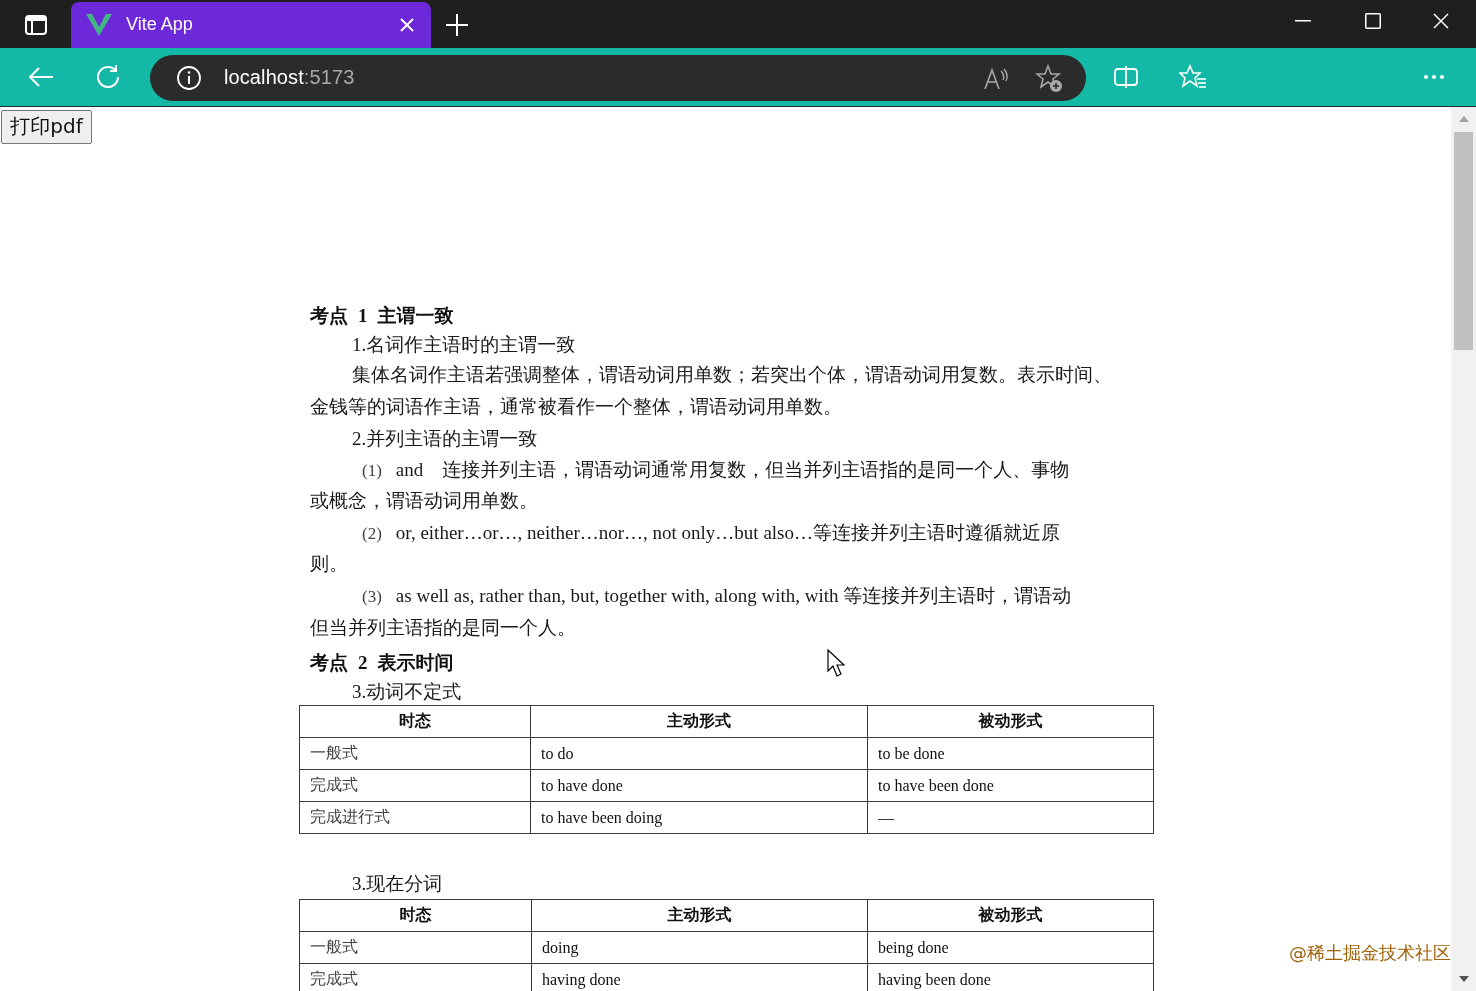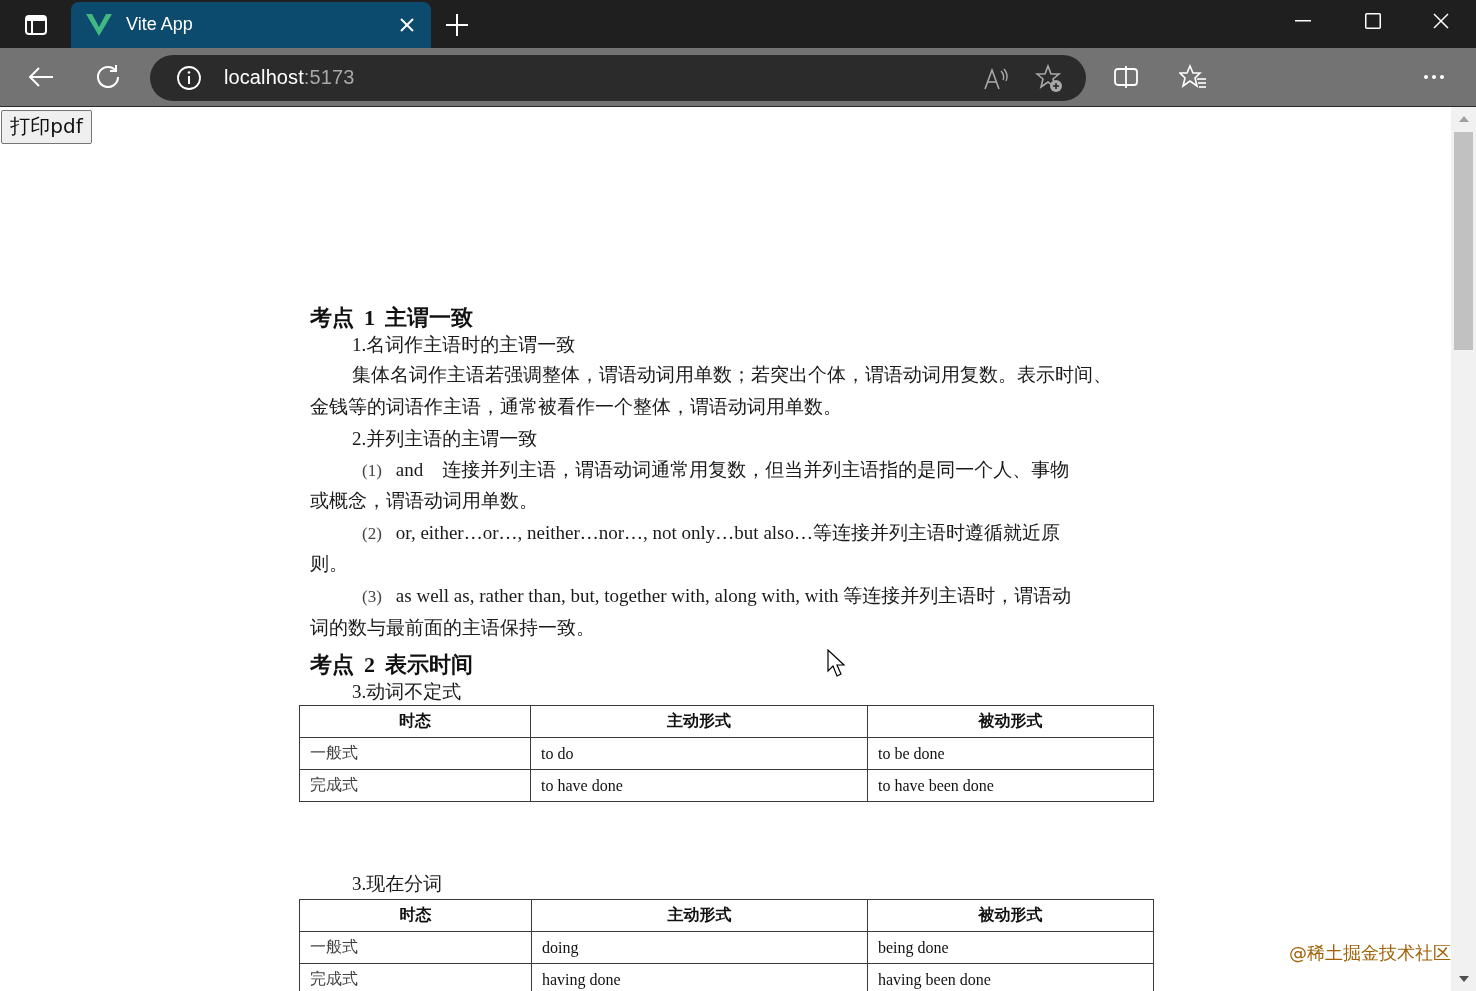--- a/index.html
+++ b/index.html
@@ -2,45 +2,45 @@
 <html><head>
 <meta charset="utf-8">
 <style>
   * { box-sizing: border-box; margin: 0; padding: 0; }
   html, body { width: 1476px; height: 991px; overflow: hidden; background: #fff; }
   body { font-family: "Liberation Sans", "DejaVu Sans", sans-serif; position: relative; }
 
   
   .titlebar { position: absolute; left: 0; top: 0; width: 1476px; height: 48px; background: #1f1f1f; }
   .tab-actions { position: absolute; left: 14px; top: 12px; width: 44px; height: 26px; display:flex; align-items:center; justify-content:center; }
-  .tab { position: absolute; left: 71px; top: 2px; width: 360px; height: 46px; background: #0c4a6e; border-radius: 8px 8px 0 0; }
+  .tab { position: absolute; left: 71px; top: 2px; width: 360px; height: 46px; background: #6d28d9; border-radius: 8px 8px 0 0; }
   .tab .favicon { position: absolute; left: 15px; top: 12px; width: 26px; height: 22px; }
   .tab .tab-title { position: absolute; left: 55px; top: 12px; color: #ffffff; font-size: 18px; }
   .tab .tab-close { position: absolute; left: 326px; top: 13px; width: 20px; height: 20px; }
   .new-tab { position: absolute; left: 444px; top: 12px; width: 26px; height: 26px; }
   .win-btn { position: absolute; top: 6px; width: 46px; height: 30px; display:flex; align-items:center; justify-content:center; }
 
   
-  .toolbar { position: absolute; left: 0; top: 48px; width: 1476px; height: 60px; background: #737373; border-bottom: 2px solid #2a2a2a; }
+  .toolbar { position: absolute; left: 0; top: 48px; width: 1476px; height: 60px; background: #14b8a6; border-bottom: 2px solid #2a2a2a; }
   .tb-icon { position: absolute; top: 12px; width: 34px; height: 34px; display:flex; align-items:center; justify-content:center; }
   .addressbar { position: absolute; left: 150px; top: 7px; width: 936px; height: 46px; background: #2b2b2b; border-radius: 23px; }
   .addressbar .info { position: absolute; left: 26px; top: 10px; width: 26px; height: 26px; }
   .addressbar .url { position: absolute; left: 74px; top: 11px; font-size: 20px; color: #ffffff; letter-spacing: 0.1px; }
   .addressbar .url .port { color: #a8a8a8; }
   .addressbar .ab-icon { position: absolute; top: 9px; width: 30px; height: 30px; display:flex; align-items:center; justify-content:center; }
   .inprivate { position: absolute; left: 1229px; top: 7px; width: 168px; height: 44px; border-radius: 22px; background: #0f6cbd; }
   .inprivate .ip-label { position: absolute; left: 22px; top: 11px; color: #ffffff; font-size: 17px; }
   .inprivate .ip-avatar { position: absolute; left: 128px; top: 4px; width: 36px; height: 36px; border-radius: 50%; background: #202020; overflow:hidden; }
 
   
   .viewport { position: absolute; left: 0; top: 107px; width: 1476px; height: 884px; background: #ffffff; }
   .print-btn { position: absolute; left: 1px; top: 3px; width: 91px; height: 34px; border: 1px solid #767676; border-radius: 2px; background: #efefef; font-size: 20px; color: #111; font-family: "DejaVu Sans", sans-serif; display:flex; align-items:center; justify-content:center; padding-bottom:2px; }
 
   .doc { position: absolute; left: 310px; top: 0; width: 845px; font-family: "Liberation Serif", "DejaVu Serif", serif; color: #111; }
-  .h { position: absolute; left: 0; font-size: 22px; font-weight: bold; white-space: nowrap; }
+  .h { position: absolute; left: 0; font-size: 19px; font-weight: bold; white-space: nowrap; }
   .h .num { margin: 0 10px 0 10px; }
   .p { position: absolute; font-size: 19px; white-space: nowrap; color: #1a1a1a; }
   .p.indent { left: 42px; }
   .p.cont { left: 0; }
   .p.item { left: 52px; }
   .p .mark { color: #444; margin-right: 14px; font-size: 17px; }
 
   table.gtable { position: absolute; border-collapse: collapse; font-family: "Liberation Serif", "DejaVu Serif", serif; font-size: 16px; color: #111; table-layout: fixed; }
   table.gtable td, table.gtable th { border: 1.5px solid #3a3a3a; height: 32px; padding: 0 10px; text-align: left; vertical-align: middle; white-space: nowrap; }
   table.gtable th { font-family: "DejaVu Sans", sans-serif; font-weight: bold; font-size: 16px; text-align: center; }
@@ -179,21 +179,21 @@
     <div class="p cont" style="top:287px">金钱等的词语作主语，通常被看作一个整体，谓语动词用单数。</div>
     <div class="p indent" style="top:319px">2.并列主语的主谓一致</div>
 
     <div class="p item" style="top:350px"><span class="mark">(1)</span><span>and　连接并列主语，谓语动词通常用复数，但当并列主语指的是同一个人、事物</span></div>
     <div class="p cont" style="top:381px">或概念，谓语动词用单数。</div>
 
     <div class="p item" style="top:413px"><span class="mark">(2)</span><span>or, either…or…, neither…nor…, not only…but also…等连接并列主语时遵循就近原</span></div>
     <div class="p cont" style="top:444px">则。</div>
 
     <div class="p item" style="top:476px"><span class="mark">(3)</span><span>as well as, rather than, but, together with, along with, with  等连接并列主语时，谓语动</span></div>
-    <div class="p cont" style="top:508px">词的数与最前面的主语保持一致。</div>
+    <div class="p cont" style="top:508px">但当并列主语指的是同一个人。</div>
 
     <div class="h" style="top:543px">
       <span>考点</span><span class="num">2</span><span>表示时间</span>
     </div>
     <div class="p indent" style="top:572px">3.动词不定式</div>
   </div>
 
   <table class="gtable" style="left:299px; top:598px; width:854px;">
     <colgroup>
         <col style="width:231px">
@@ -209,20 +209,25 @@
     <tr>
       <td>一般式</td>
       <td>to do</td>
       <td>to be done</td>
     </tr>
     <tr>
       <td>完成式</td>
       <td>to have done</td>
       <td>to have been done</td>
     </tr>
+    <tr>
+      <td>完成进行式</td>
+      <td>to have been doing</td>
+      <td>—</td>
+    </tr>
   </tbody>
     </table>
 
   <div class="doc" style="top:0">
     <div class="p indent" style="top:764px">3.现在分词</div>
   </div>
 
   <table class="gtable" style="left:299px; top:792px; width:854px;">
     <colgroup>
         <col style="width:232px">

